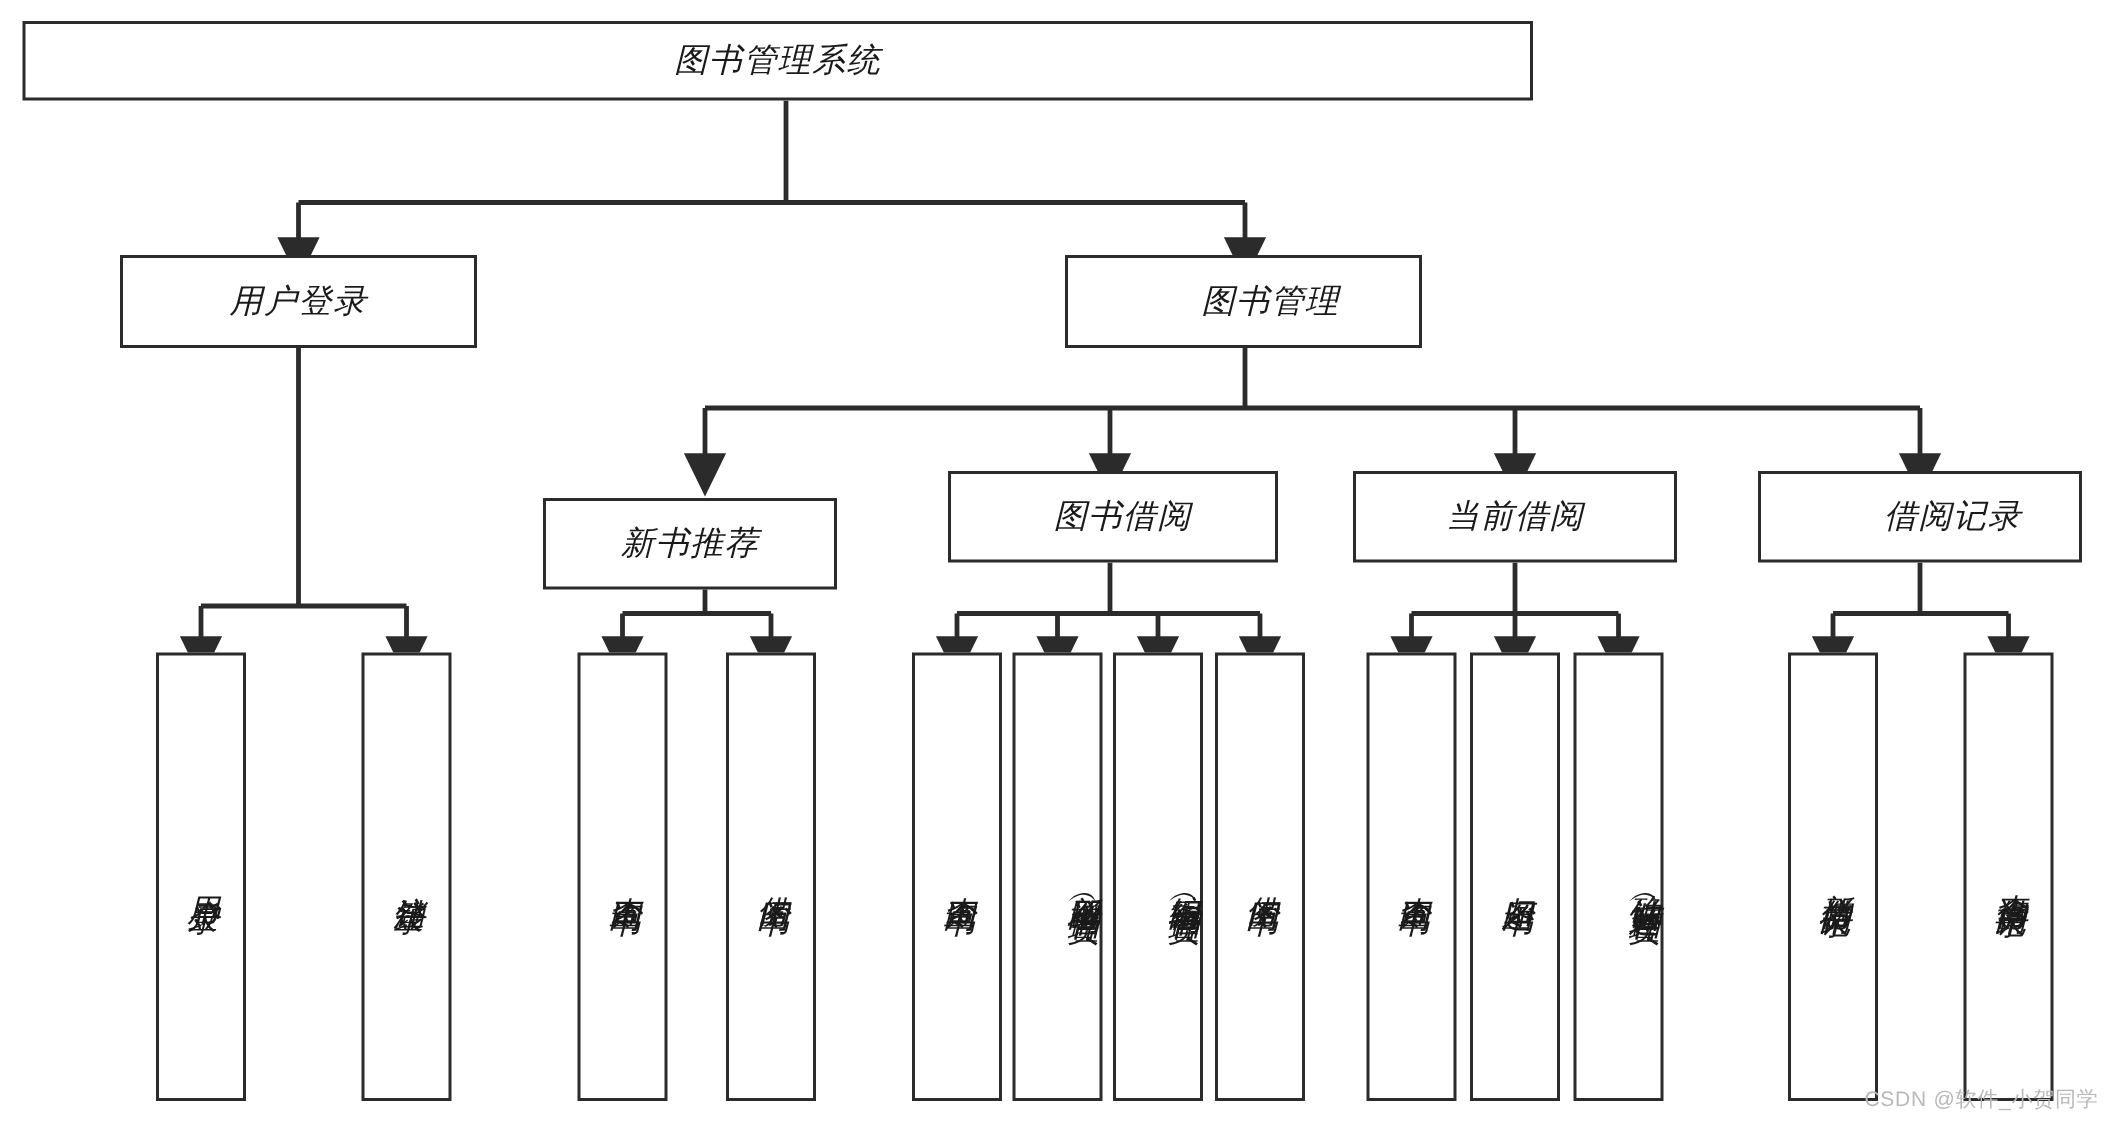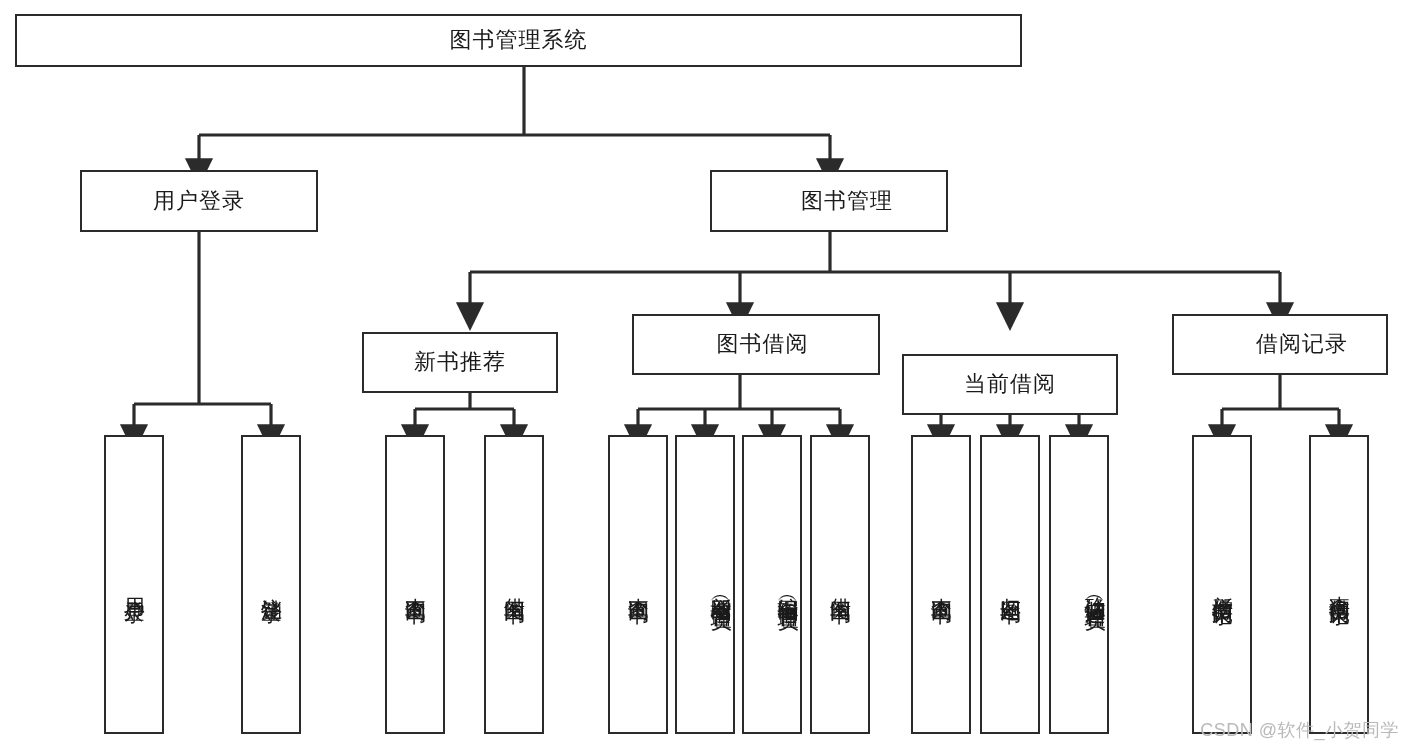--- a/index.html
+++ b/index.html
@@ -7,33 +7,34 @@
     width:1405px;height:747px;background:#ffffff;
     font-family:"Liberation Sans","DejaVu Sans",sans-serif;
     overflow:hidden;position:relative;
   }
   #canvas{position:absolute;left:0;top:0;width:1405px;height:747px;}
   .node{
     position:absolute;box-sizing:border-box;
     border:2.2px solid #2b2b2b;background:#ffffff;
     display:flex;align-items:center;justify-content:center;
     color:#1a1a1a;
+    font-style:italic;
   }
   .node.h{font-size:22px;line-height:1.2;letter-spacing:1px;}
   .node.leaf{
     writing-mode:vertical-rl;text-orientation:upright;
     font-size:21px;line-height:1.18;letter-spacing:2px;
     align-items:flex-start;justify-content:center;
     padding-top:8px;
   }
   .node.leaf.mid{align-items:center;padding-top:0;}
   svg#links{position:absolute;left:0;top:0;width:1405px;height:747px;pointer-events:none;}
   .watermark{
     position:absolute;right:6px;bottom:5px;
-    font-size:18px;color:#b9b9b9;letter-spacing:.5px;
+    font-size:14px;color:#b9b9b9;letter-spacing:.5px;
     white-space:nowrap;user-select:none;
   }
 </style>
 </head>
 <body>
 
 <div id="canvas">
 
   <svg id="links" viewBox="0 0 1405 747" xmlns="http://www.w3.org/2000/svg">
     <defs>
@@ -84,22 +85,22 @@
       <path d="M1339,409 L1339,428" marker-end="url(#arr)"></path>
     </g>
   </svg>
 
   <div class="node h" style="left:15px;top:14px;width:1007px;height:53px;">图书管理系统</div>
 
   <div class="node h" style="left:80px;top:170px;width:238px;height:62px;">用户登录</div>
   <div class="node h" style="left:710px;top:170px;width:238px;height:62px;padding-left:36px;">图书管理</div>
 
   <div class="node h" style="left:362px;top:332px;width:196px;height:61px;">新书推荐</div>
-  <div class="node h" style="left:632px;top:314px;width:248px;height:61px;padding-left:13px;">图书借阅</div>
-  <div class="node h" style="left:902px;top:314px;width:216px;height:61px;margin-top:40px;">当前借阅</div>
+  <div class="node h" style="left:632px;top:314px;width:220px;height:61px;padding-left:13px;">图书借阅</div>
+  <div class="node h" style="left:902px;top:314px;width:216px;height:61px;">当前借阅</div>
   <div class="node h" style="left:1172px;top:314px;width:216px;height:61px;padding-left:44px;">借阅记录</div>
 
   <div class="node leaf mid" style="left:104px;top:435px;width:60px;height:299px;">用户登录</div>
   <div class="node leaf mid" style="left:241px;top:435px;width:60px;height:299px;">注销登录</div>
 
   <div class="node leaf mid" style="left:385px;top:435px;width:60px;height:299px;">查询图书</div>
   <div class="node leaf mid" style="left:484px;top:435px;width:60px;height:299px;">借阅图书</div>
 
   <div class="node leaf mid" style="left:608px;top:435px;width:60px;height:299px;">查询图书</div>
   <div class="node leaf" style="left:675px;top:435px;width:60px;height:299px;">新增图书（管理员）</div>

